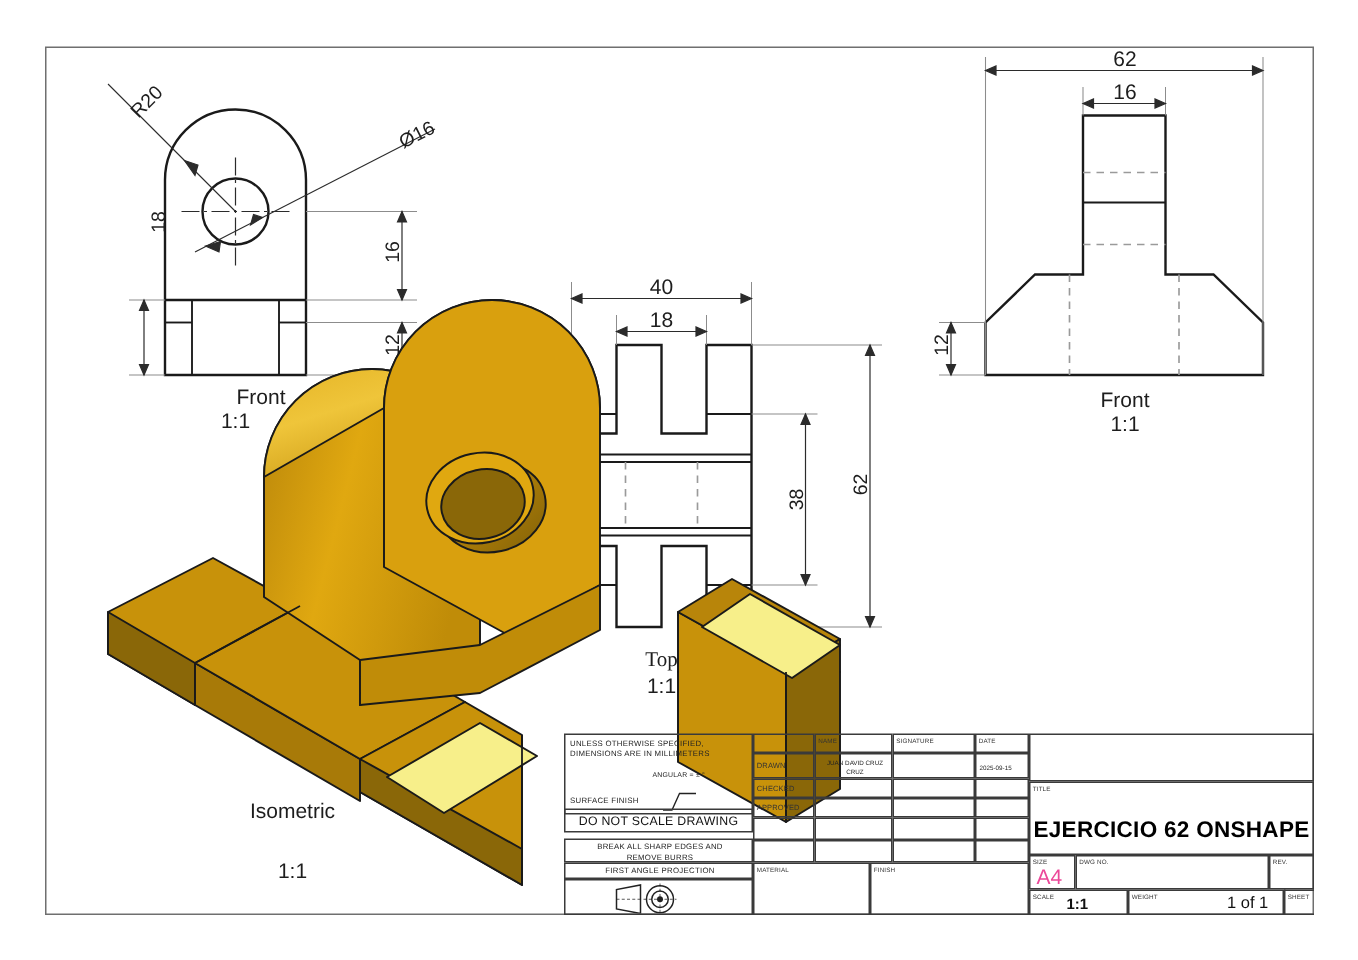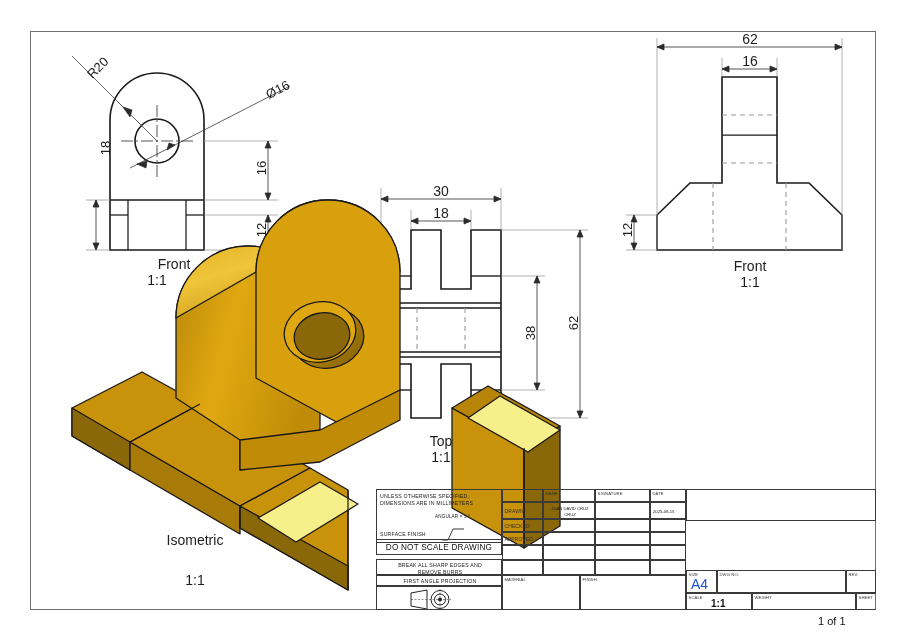--- a/index.html
+++ b/index.html
@@ -170,26 +170,26 @@
       <line x1="501" y1="230" x2="588" y2="230"></line>
       <line x1="501" y1="418" x2="588" y2="418"></line>
     </g>
     <g stroke="#2b2b2b" stroke-width="0.8" fill="#2b2b2b">
       <line x1="580" y1="230" x2="580" y2="418"></line>
       <polygon points="580,230 577,237 583,237"></polygon>
       <polygon points="580,418 577,411 583,411"></polygon>
     </g>
   </svg>
 
-  <div class="vlabel" style="left:421px;top:183px;width:40px;font-size:14px;">30</div>
+  <div class="vlabel" style="left:421px;top:183px;width:40px;font-size:14px;">40</div>
   <div class="vlabel" style="left:421px;top:205px;width:40px;font-size:14px;">18</div>
   <div class="vlabel" style="left:346px;top:251px;width:22px;transform:rotate(-90deg);transform-origin:center;font-size:13px;">18</div>
   <div class="vlabel" style="left:520px;top:325px;width:22px;transform:rotate(-90deg);transform-origin:center;font-size:13px;">38</div>
   <div class="vlabel" style="left:563px;top:315px;width:22px;transform:rotate(-90deg);transform-origin:center;font-size:13px;">62</div>
-  <div class="vlabel" style="left:411px;top:433px;width:60px;font-size:14px;">Top</div>
+  <div class="vlabel" style="left:411px;top:433px;width:60px;font-size:14px;font-family:Liberation Serif, serif;">Top</div>
   <div class="vlabel" style="left:411px;top:449px;width:60px;font-size:14px;">1:1</div>
 
   <svg width="905" height="640">
     <g fill="none" stroke="#1a1a1a" stroke-width="1.6">
       <path d="M657,250 L657,215 L690,183 L722,183 L722,77 L777,77 L777,183 L809,183
                L842,215 L842,250 Z"></path>
     </g>
     <g fill="none" stroke="#1a1a1a" stroke-width="1.25">
       <line x1="722" y1="135" x2="777" y2="135"></line>
     </g>
@@ -383,24 +383,28 @@
       <div class="lbl">MATERIAL</div>
       <div class="padl" style="font-size:6px;padding-top:8px;"></div>
     </div>
     <div class="cell" style="left:204px;top:86px;width:106px;height:35px;">
       <div class="lbl">FINISH</div>
       <div class="padl" style="font-size:6px;padding-top:8px;"></div>
     </div>
 
     <div class="cell" style="left:310px;top:0;width:190px;height:32px;"></div>
 
+    <div class="cell" style="left:310px;top:32px;width:190px;height:49px;">
+      <div class="lbl">TITLE</div>
+      <div class="ctr big" style="padding-top:8px;">EJERCICIO 62 ONSHAPE</div>
+    </div>
 
     <div class="cell" style="left:310px;top:81px;width:31px;height:23px;">
       <div class="lbl">SIZE</div>
-      <div style="position:absolute;left:4px;top:5px;font-size:14px;color:#1d4ed8;text-align:center;">A4</div>
+      <div style="position:absolute;left:4px;top:5px;font-size:14px;color:#ec4899;text-align:center;">A4</div>
     </div>
     <div class="cell" style="left:341px;top:81px;width:129px;height:23px;">
       <div class="lbl">DWG NO.</div>
       <div style="position:absolute;left:4px;top:8px;font-size:8px;color:#111;"></div>
     </div>
     <div class="cell" style="left:470px;top:81px;width:30px;height:23px;">
       <div class="lbl">REV.</div>
       <div style="position:absolute;left:4px;top:8px;font-size:8px;color:#111;"></div>
     </div>
 
@@ -408,19 +412,19 @@
       <div class="lbl">SCALE</div>
       <div style="position:absolute;left:24px;top:4px;font-size:10px;font-weight:bold;color:#111;">1:1</div>
     </div>
     <div class="cell" style="left:376px;top:104px;width:104px;height:17px;">
       <div class="lbl">WEIGHT</div>
       <div style="position:absolute;left:24px;top:5px;font-size:8px;color:#111;"></div>
     </div>
     <div class="cell" style="left:480px;top:104px;width:20px;height:17px;border-right:none;">
       <div class="lbl">SHEET</div>
     </div>
-    <div class="cell" style="left:414px;top:104px;width:86px;height:17px;border:none;margin-top:19px;">
+    <div class="cell" style="left:414px;top:104px;width:86px;height:17px;border:none;">
       <div style="position:absolute;left:28px;top:3px;font-size:11px;color:#111;">1 of 1</div>
     </div>
 
   </div>
 
 </div>
 
 </body></html>

